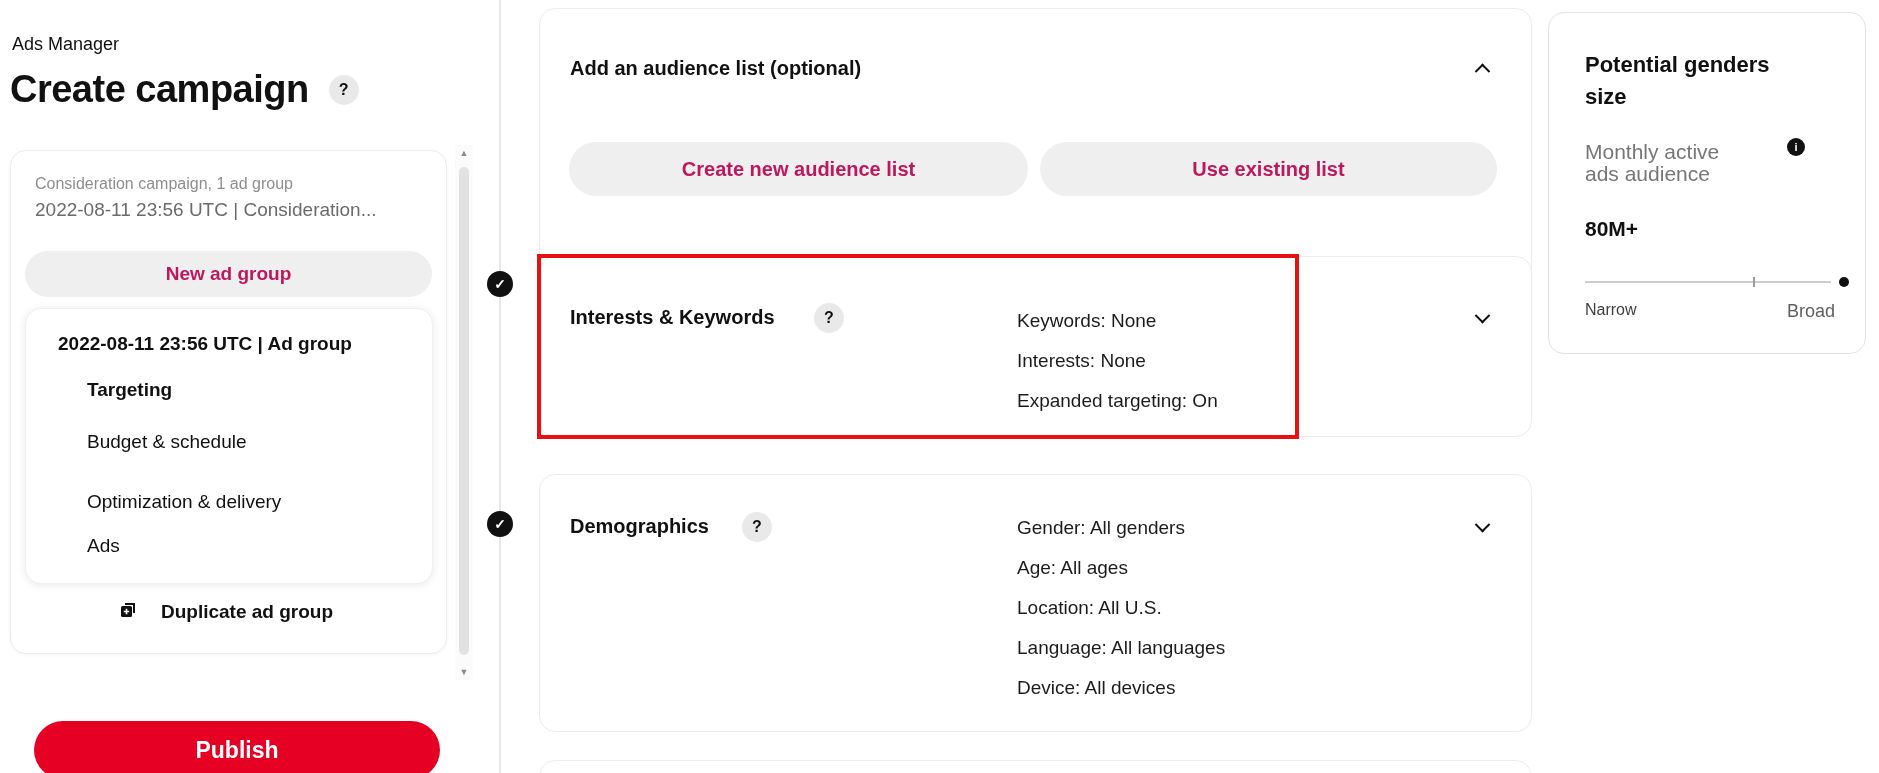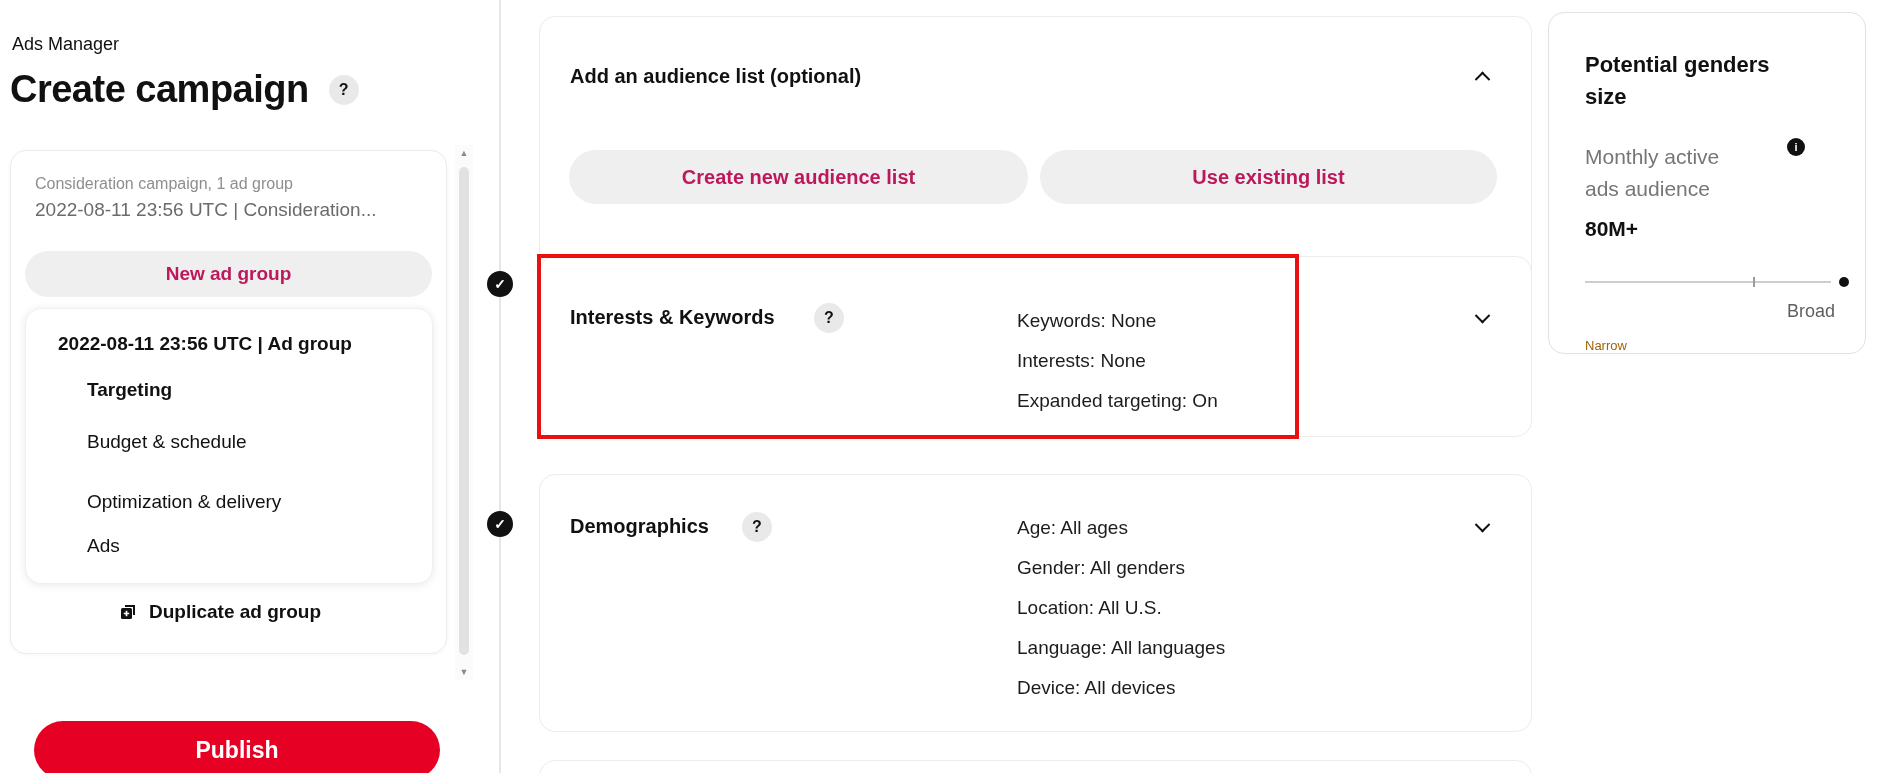--- a/index.html
+++ b/index.html
@@ -37,42 +37,42 @@
   .adgroup-card {
     position:absolute; left:14px; top:157px; width:408px; height:276px;
     background:#fff; border-radius:16px; border:1px solid #f0f0f0;
     box-shadow:0 1px 8px rgba(0,0,0,.09);
   }
   .adgroup-title { position:absolute; left:32px; top:24px; font-size:19px; font-weight:700; }
   .nav-item { position:absolute; left:61px; font-size:19px; color:#111; cursor:pointer; }
   .nav-item.active { font-weight:700; }
   .nav-0 { top:70px; } .nav-1 { top:122px; } .nav-2 { top:174px;margin-top:8px; } .nav-3 { top:226px; }
   .duplicate-row {
-    position:absolute; left:108px; top:450px; display:flex; align-items:center; gap:12px;
+    position:absolute; left:108px; top:450px; display:flex; align-items:flex-start; gap:24px;
     font-size:19px; font-weight:700; cursor:pointer;
   }
   .publish-btn {
     position:absolute; left:34px; top:721px; width:406px; height:58px;
     background:#e60023; color:#fff; border:none; border-radius:29px;
     font-family:inherit; font-size:23px; font-weight:700; cursor:pointer;
   }
 
   
   .scrollbar { left:455px; top:145px; width:18px; height:535px; background:#fbfbfb; }
   .scroll-arrow { position:absolute; left:0; width:18px; height:16px; font-size:9px; color:#8a8a8a;
     display:flex; align-items:center; justify-content:center; cursor:pointer; }
   .scroll-arrow.up { top:0; }
   .scroll-arrow.down { bottom:0; }
   .scroll-thumb { position:absolute; left:4px; top:22px; width:10px; height:488px; background:#e2e2e2; border-radius:5px; cursor:grab; }
 
   .divider { left:499px; top:0; width:2px; height:773px; background:#e6e6e6; }
 
   
   .main-card { left:539px; width:993px; }
-  .card-audience { top:16px; height:278px; }
+  .card-audience { top:8px; height:278px; }
   .card-interests { top:256px; height:181px; }
   .card-demographics { top:474px; height:258px; }
   .card-next { top:760px; height:40px; }
   .card-title { position:absolute; left:30px; font-size:20px; font-weight:700; }
   .chev-wrap { position:absolute; width:26px; height:26px; display:flex; align-items:center; justify-content:center; cursor:pointer; }
   .chev { width:11px; height:11px; border-right:2.5px solid #111; border-bottom:2.5px solid #111; display:inline-block; }
   .chev.down { transform:rotate(45deg) translate(-2px,-2px); }
   .chev.up { transform:rotate(-135deg) translate(-2px,-2px); }
   .aud-btn-1 { position:absolute; left:29px; top:133px; width:459px; height:54px; font-size:20px; border-radius:27px; }
   .aud-btn-2 { position:absolute; left:500px; top:133px; width:457px; height:54px; font-size:20px; border-radius:27px; }
@@ -84,31 +84,31 @@
   }
   .help-sm { position:absolute; width:30px; height:30px; font-size:16px; }
   .highlight-box {
     position:absolute; left:537px; top:254px; width:762px; height:185px;
     border:4px solid #e81010; pointer-events:none; z-index:5;
   }
 
   
   .right-panel { left:1548px; top:12px; width:318px; height:342px; border:1px solid #e2e2e2; }
   .rp-title { position:absolute; left:36px; top:36px; width:210px; font-size:22px; font-weight:700; line-height:32px; }
-  .rp-subtitle { position:absolute; left:36px; top:128px; width:170px; font-size:21px; color:#767676; line-height:32px; }
+  .rp-subtitle { position:absolute; left:36px; top:128px; width:170px; font-size:21px; color:#767676; line-height:22px; }
   .info-icon {
     position:absolute; left:238px; top:125px; width:18px; height:18px; border-radius:50%;
     background:#111; color:#fff; font-size:11px; font-weight:700;
     display:flex; align-items:center; justify-content:center; cursor:pointer;
   }
   .rp-value { position:absolute; left:36px; top:204px; font-size:21px; font-weight:700; }
   .slider-track { position:absolute; left:36px; top:268px; width:246px; height:2px; background:#cdcdcd; }
   .slider-tick { position:absolute; left:168px; top:-4px; width:2px; height:10px; background:#9b9b9b; }
   .slider-dot { position:absolute; left:254px; top:-4px; width:10px; height:10px; border-radius:50%; background:#111; }
-  .rp-min { position:absolute; left:36px; top:288px; font-size:13px; color:#a16207;margin-top:37px; }
+  .rp-min { position:absolute; left:36px; top:288px; font-size:16px; color:#404040; }
   .rp-max { position:absolute; right:30px; top:288px; font-size:18px; color:#5f5f5f; }
 </style>
 </head>
 <body>
 
 <div class="abs app-name">Ads Manager</div>
 
 <div class="abs page-title-row">
   <span class="page-title">Create campaign</span>
   <span class="help-icon">
@@ -179,22 +179,22 @@
 </div>
 
 <div class="highlight-box"></div>
 
 <div class="card main-card card-demographics">
   <div class="card-title" style="top:40px;">Demographics</div>
   <div class="help-icon help-sm" style="left:202px; top:37px;">
     <span>?</span>
   </div>
   <div class="summary-col" style="top:33px;">
+    <div>Gender: All genders</div>
     <div>Age: All ages</div>
-    <div>Gender: All genders</div>
     <div>Location: All U.S.</div>
     <div>Language: All languages</div>
     <div>Device: All devices</div>
   </div>
   <div class="chev-wrap" style="left:929px; top:39px;">
     <span class="chev down"></span>
   </div>
 </div>
 <div class="check-icon" style="top:511px;">
   <span>✓</span>

